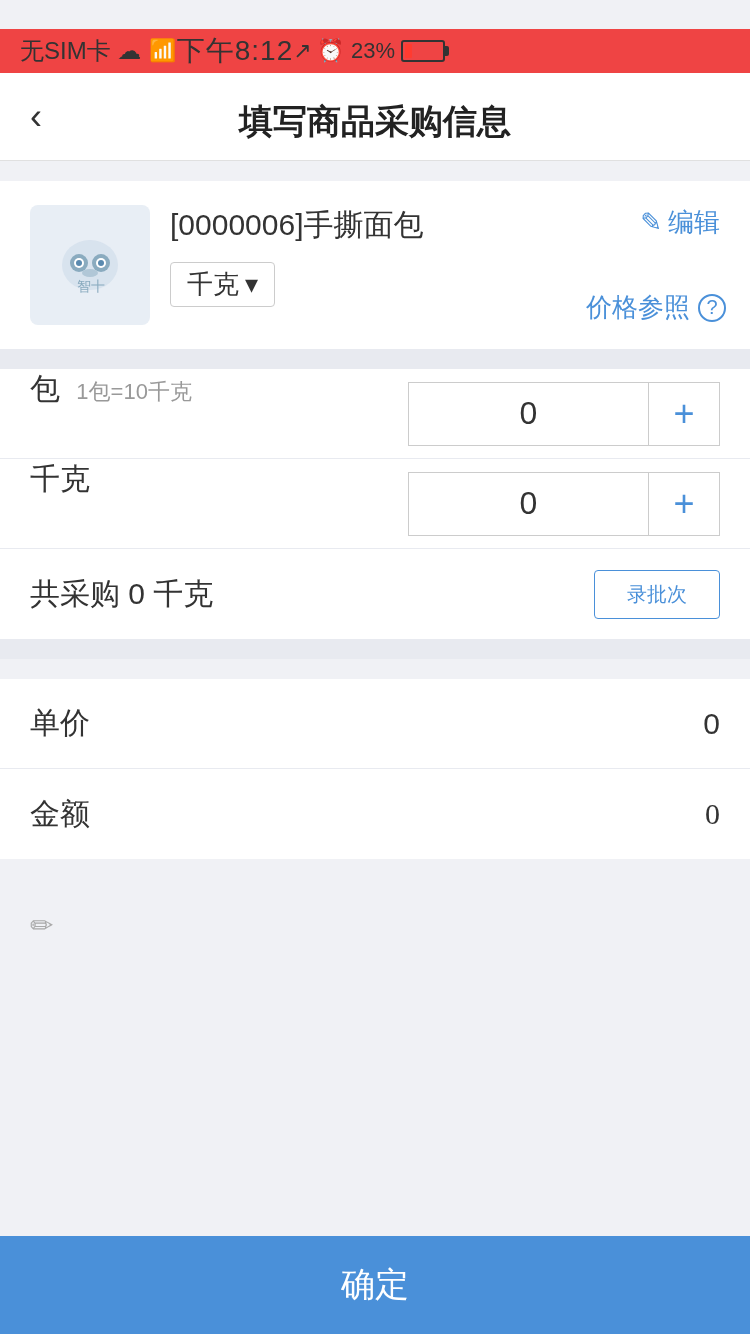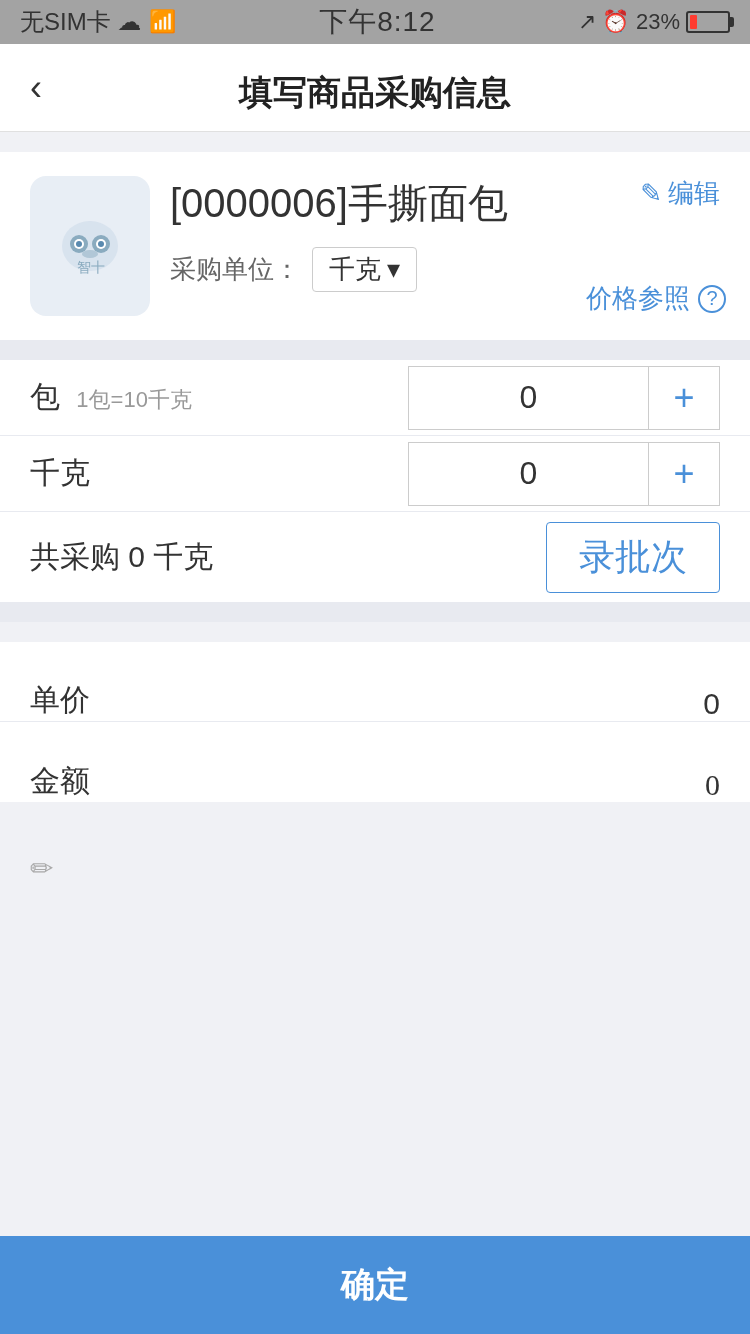--- a/index.html
+++ b/index.html
@@ -10,27 +10,28 @@
       font-family: -apple-system, "PingFang SC", "Helvetica Neue", Arial, sans-serif;
       background: #f0f1f5;
       font-size: 28px;
       color: #333;
     }
 
     
     .status-bar {
       width: 750px;
       height: 44px;
-      background: #a3a3a3;
-      display: flex;
-      align-items: center;
-      justify-content: space-between;
+      background: #ef4444;
+      display: flex;
+      align-items: center;
+      justify-content: flex-start;
       padding: 0 20px;
       font-size: 24px;
       color: #333;
+      margin-top: 29px;
     }
     .status-left { display: flex; align-items: center; gap: 8px; }
     .status-center { font-size: 28px; font-weight: 500; letter-spacing: 1px; }
     .status-right { display: flex; align-items: center; gap: 6px; font-size: 22px; }
     .battery-icon {
       width: 44px;
       height: 22px;
       border: 2px solid #333;
       border-radius: 3px;
       position: relative;
@@ -86,41 +87,41 @@
       background: #fff;
       margin-top: 20px;
       padding: 24px 30px;
       display: flex;
       align-items: flex-start;
       gap: 20px;
       position: relative;
     }
     .product-image {
       width: 120px;
-      height: 140px;
+      height: 120px;
       background: #e8eef5;
-      border-radius: 16px;
+      border-radius: 8px;
       display: flex;
       align-items: center;
       justify-content: center;
       flex-shrink: 0;
     }
     .product-logo {
       width: 80px;
       height: 60px;
       display: flex;
       flex-direction: column;
       align-items: center;
       justify-content: center;
       color: #8aabbf;
       font-size: 18px;
     }
     .product-info { flex: 1; }
     .product-name {
-      font-size: 40px;
+      font-size: 30px;
       font-weight: 500;
       color: #333;
       margin-bottom: 16px;
     }
     .product-unit-row {
       display: flex;
       align-items: center;
       gap: 12px;
       font-size: 26px;
       color: #666;
@@ -163,23 +164,22 @@
       height: 20px;
       background: #e8eaf0;
     }
 
     
     .input-section {
       background: #fff;
     }
     .input-row {
       display: flex;
-      align-items: center;
       padding: 0 30px;
-      height: 76px;
+      height: 90px;
       border-bottom: 1px solid #e8eaf0;
     }
     .input-label {
       flex: 0 0 200px;
       font-size: 30px;
       color: #333;
     }
     .input-sublabel {
       font-size: 22px;
       color: #999;
@@ -227,37 +227,37 @@
       gap: 40px;
     }
     .summary-text {
       font-size: 30px;
       color: #333;
     }
     .batch-btn {
       border: 1px solid #4a90d9;
       color: #4a90d9;
       background: #fff;
-      font-size: 36px;
+      font-size: 20px;
       padding: 10px 32px;
       border-radius: 4px;
       cursor: pointer;
     }
 
     
     .price-section {
       background: #fff;
       margin-top: 20px;
     }
     .price-row {
       display: flex;
-      align-items: flex-end;
+      align-items: center;
       justify-content: space-between;
       padding: 0 30px;
-      height: 80px;
+      height: 90px;
       border-bottom: 1px solid #e8eaf0;
     }
     .price-row:last-child { border-bottom: none; font-family: Liberation Serif, serif; }
     .price-label {
       font-size: 30px;
       color: #333;
     }
     .price-value {
       font-size: 30px;
       color: #333;
@@ -294,21 +294,21 @@
       height: 98px;
       background: #4a90d9;
       display: flex;
       align-items: center;
       justify-content: center;
       cursor: pointer;
     }
     .confirm-btn-label {
       font-size: 34px;
       color: #fff;
-      font-weight: 700;
+      font-weight: 400;
     }
 
     
     .wifi-icon { font-size: 22px; }
   </style>
 </head>
 <body>
 
 <div class="status-bar">
   <div class="status-left">
@@ -344,21 +344,20 @@
         <circle cx="24" cy="28" r="3" fill="#5a8aaf"></circle>
         <circle cx="46" cy="28" r="3" fill="#5a8aaf"></circle>
         <ellipse cx="35" cy="38" rx="8" ry="4" fill="#8aabbf" opacity="0.5"></ellipse>
         <text x="22" y="56" font-size="14" fill="#8aabbf" font-family="PingFang SC, sans-serif">智十</text>
       </svg>
     </div>
   </div>
   <div class="product-info">
     <div class="product-name">[0000006]手撕面包</div>
     <div class="product-unit-row">
-      <span>采购单位：</span>
       <div class="unit-select">
         <span>千克</span>
         <span>▾</span>
       </div>
     </div>
   </div>
   <div class="edit-btn">
     <span>✎</span>
     <span>编辑</span>
   </div>

